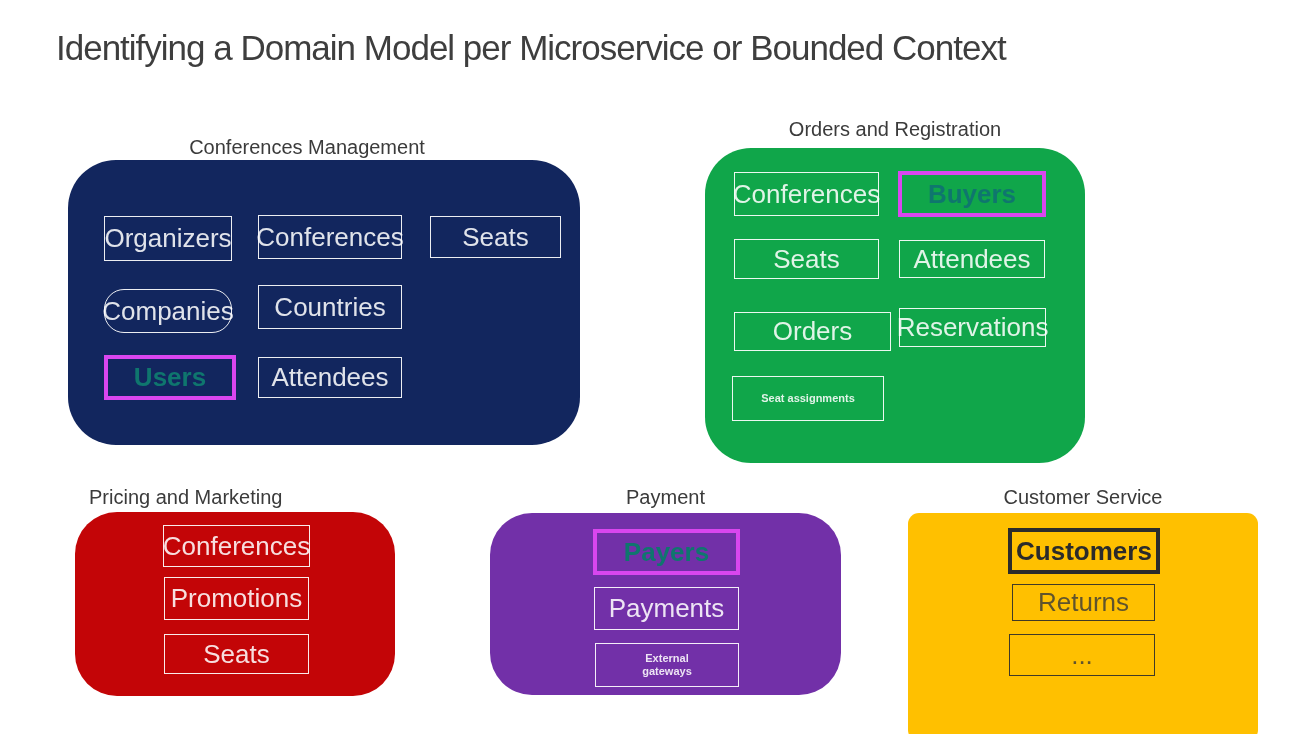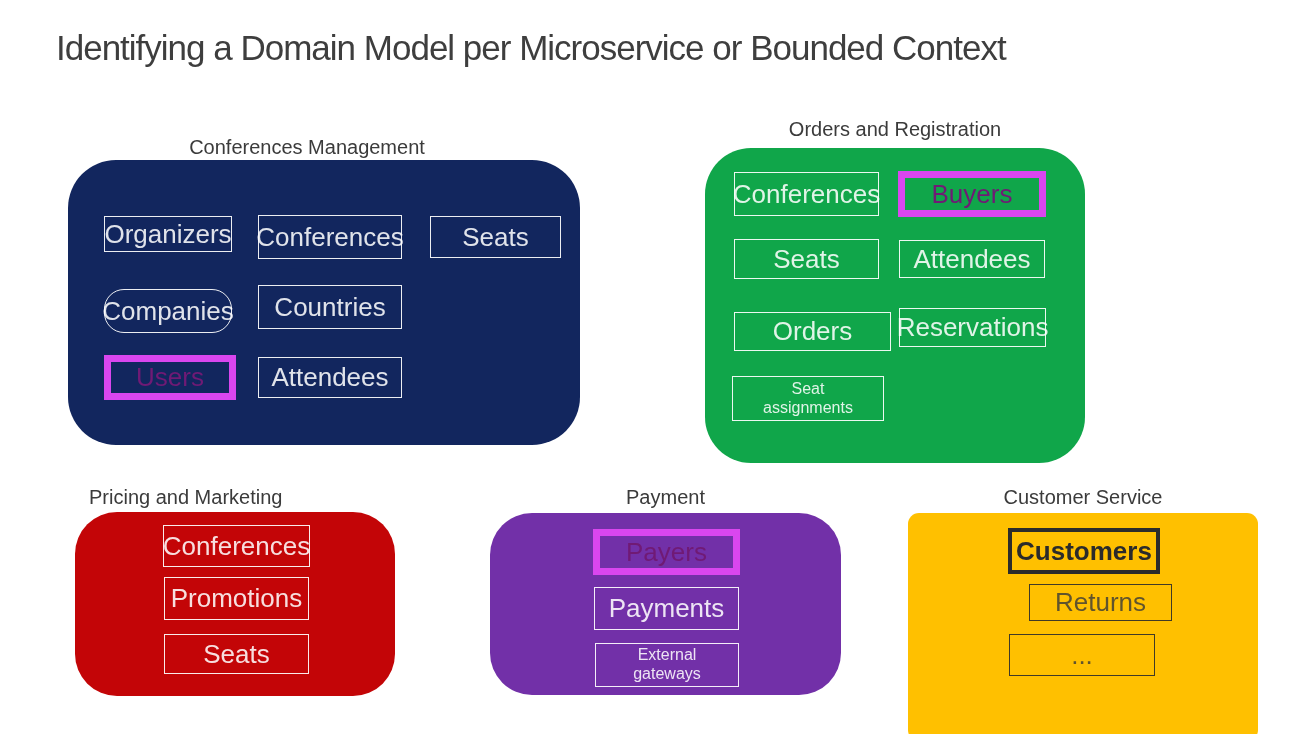--- a/index.html
+++ b/index.html
@@ -36,45 +36,45 @@
     border:1.5px solid rgba(255,255,255,0.92);
     color:rgba(255,255,255,0.87);
     display:flex;
     align-items:center;
     justify-content:center;
     font-size:26px;
     text-align:center;
     line-height:1.18;
   }
   .entity.hl {
-    border:7px solid #d946ef;
-    color:#701a75;
-    font-weight:400;
+    border:4px solid #d946ef;
+    color:#0f766e;
+    font-weight:700;
   }
-  .entity.small { font-size:16px; }
+  .entity.small { font-size:11px;font-weight:bold; }
   .dark-scheme .entity {
     border-color:rgba(43,43,43,0.9);
     color:rgba(56,56,56,0.8);
   }
   .dark-scheme .entity.hl {
     border:4px solid #2b2b2b;
     color:#2b2b2b;
     font-weight:700;
   }
 </style>
 </head>
 <body>
 
 <div id="canvas">
 
   <div class="main-title">Identifying a Domain Model per Microservice or Bounded Context</div>
 
   <div class="group-label centered" style="left:68px;top:136px;width:478px;">Conferences Management</div>
   <div class="context-rect" style="left: 68px; top: 160px; width: 512px; height: 285px; border-radius: 48px; background-color: rgb(18, 38, 94);"></div>
-  <div class="entity" style="left:104px;top:216px;width:128px;height:36px;">Organizers</div>
+  <div class="entity" style="left:104px;top:216px;width:128px;height:45px;">Organizers</div>
   <div class="entity" style="left:258px;top:215px;width:144px;height:44px;">Conferences</div>
   <div class="entity" style="left:430px;top:216px;width:131px;height:42px;">Seats</div>
   <div class="entity" style="left:104px;top:289px;width:128px;height:44px;border-radius:20px;">Companies</div>
   <div class="entity" style="left:258px;top:285px;width:144px;height:44px;">Countries</div>
   <div class="entity hl" style="left:104px;top:355px;width:132px;height:45px;">Users</div>
   <div class="entity" style="left:258px;top:357px;width:144px;height:41px;">Attendees</div>
 
   <div class="group-label centered" style="left:705px;top:118px;width:380px;">Orders and Registration</div>
   <div class="context-rect" style="left: 705px; top: 148px; width: 380px; height: 315px; border-radius: 46px; background-color: rgb(16, 166, 74);"></div>
   <div class="entity" style="left:734px;top:172px;width:145px;height:44px;">Conferences</div>
@@ -93,17 +93,17 @@
 
   <div class="group-label centered" style="left:490px;top:486px;width:351px;">Payment</div>
   <div class="context-rect" style="left: 490px; top: 513px; width: 351px; height: 182px; border-radius: 42px; background-color: rgb(114, 48, 168);"></div>
   <div class="entity hl" style="left:593px;top:529px;width:147px;height:46px;">Payers</div>
   <div class="entity" style="left:594px;top:587px;width:145px;height:43px;">Payments</div>
   <div class="entity small" style="left:595px;top:643px;width:144px;height:44px;padding:0 24px;">External gateways</div>
 
   <div class="group-label centered" style="left:908px;top:486px;width:350px;">Customer Service</div>
   <div class="context-rect dark-scheme" style="left: 908px; top: 513px; width: 350px; height: 228px; border-radius: 11px; background-color: rgb(255, 192, 0);">
     <div class="entity hl" style="left:100px;top:15px;width:152px;height:46px;">Customers</div>
-    <div class="entity" style="left:104px;top:71px;width:143px;height:37px;margin-left:17px;">Returns</div>
+    <div class="entity" style="left:104px;top:71px;width:143px;height:37px;">Returns</div>
     <div class="entity" style="left:101px;top:121px;width:146px;height:42px;">...</div>
   </div>
 
 </div>
 
 </body></html>

